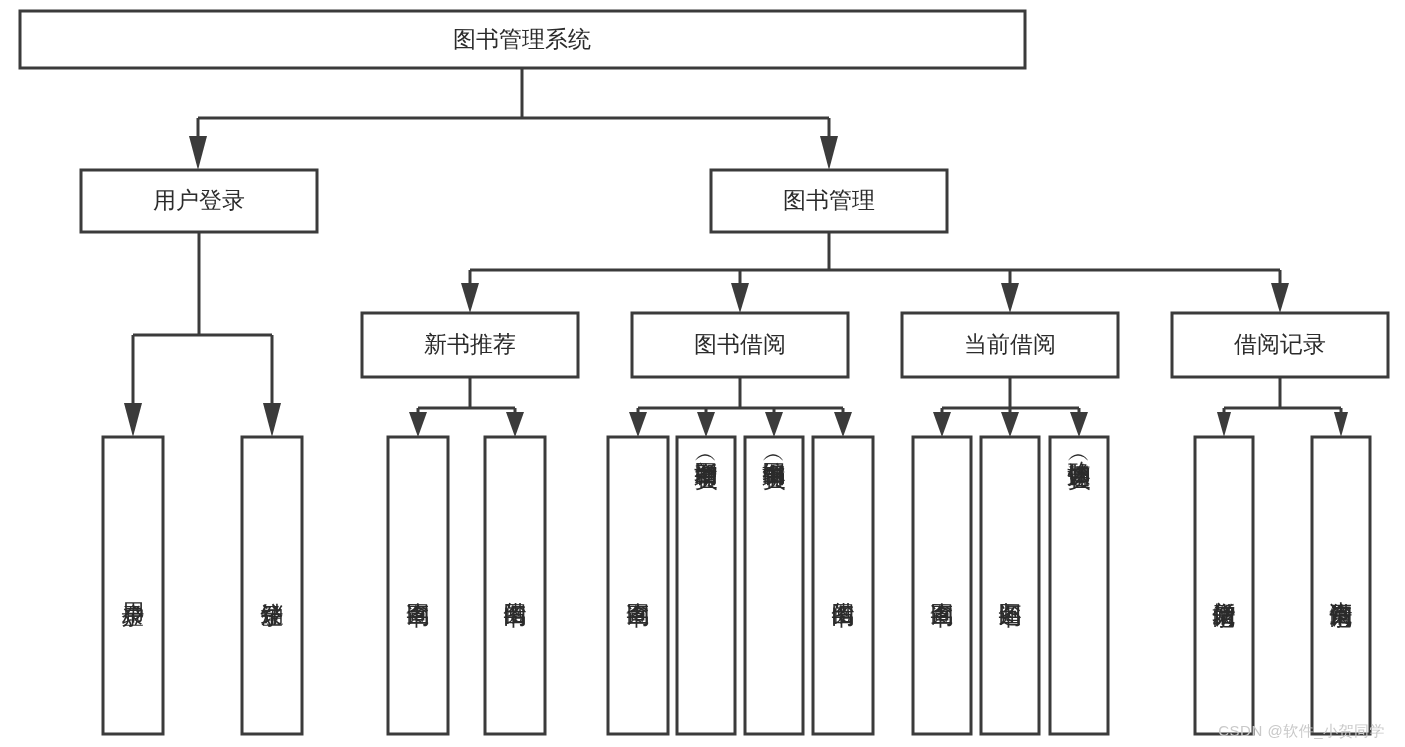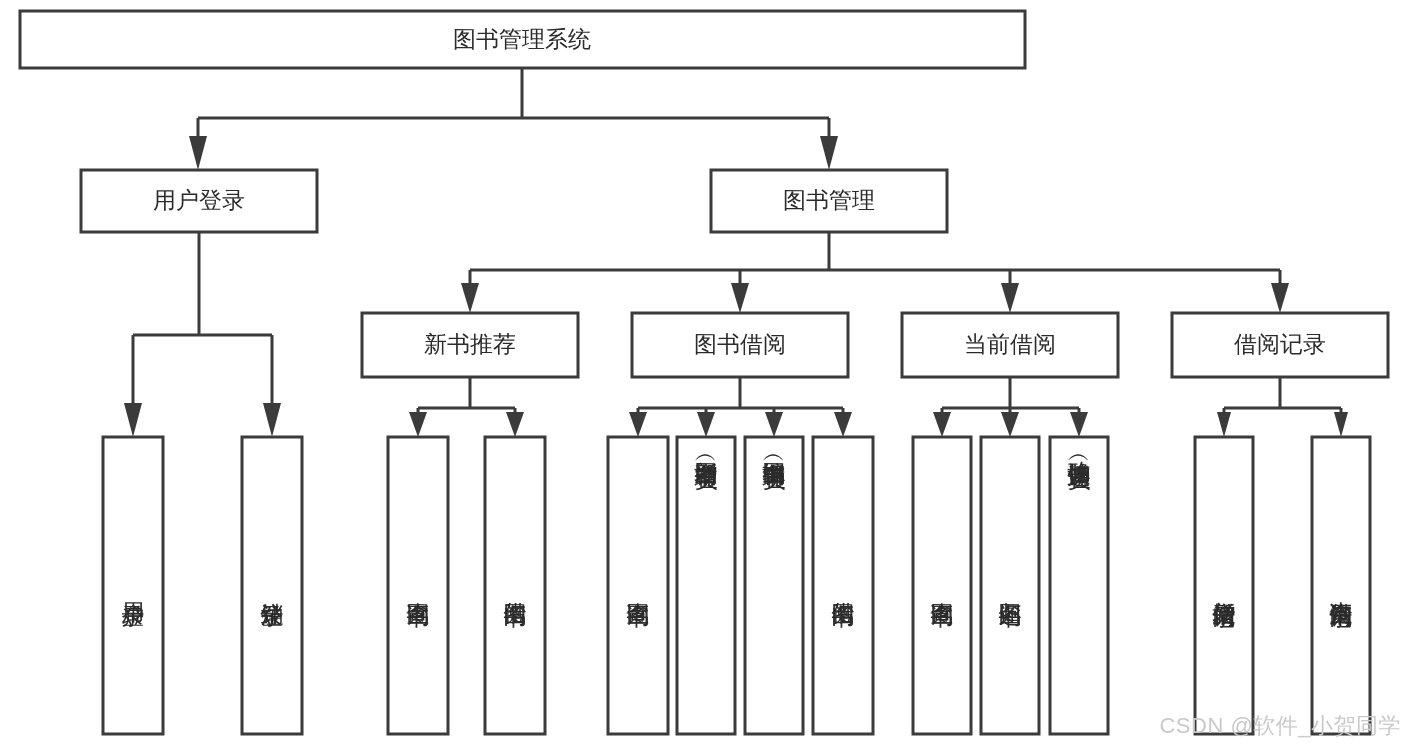--- a/index.html
+++ b/index.html
@@ -61,24 +61,24 @@
     font-family: "Liberation Sans", "DejaVu Sans", sans-serif;
     font-size: 23px;
     line-height: 1.08;
     color: #2b2b2b;
     letter-spacing: 1px;
     white-space: nowrap;
     text-align: center;
   }
   .watermark {
     position: absolute;
-    right: 4px;
+    right: 20px;
     bottom: 6px;
     font-family: "Liberation Sans", "DejaVu Sans", sans-serif;
-    font-size: 22px;
+    font-size: 15px;
     color: #c9c9c9;
     white-space: nowrap;
     letter-spacing: 0.5px;
   }
 </style>
 </head>
 <body>
 
 <div id="diagram-root">
 

